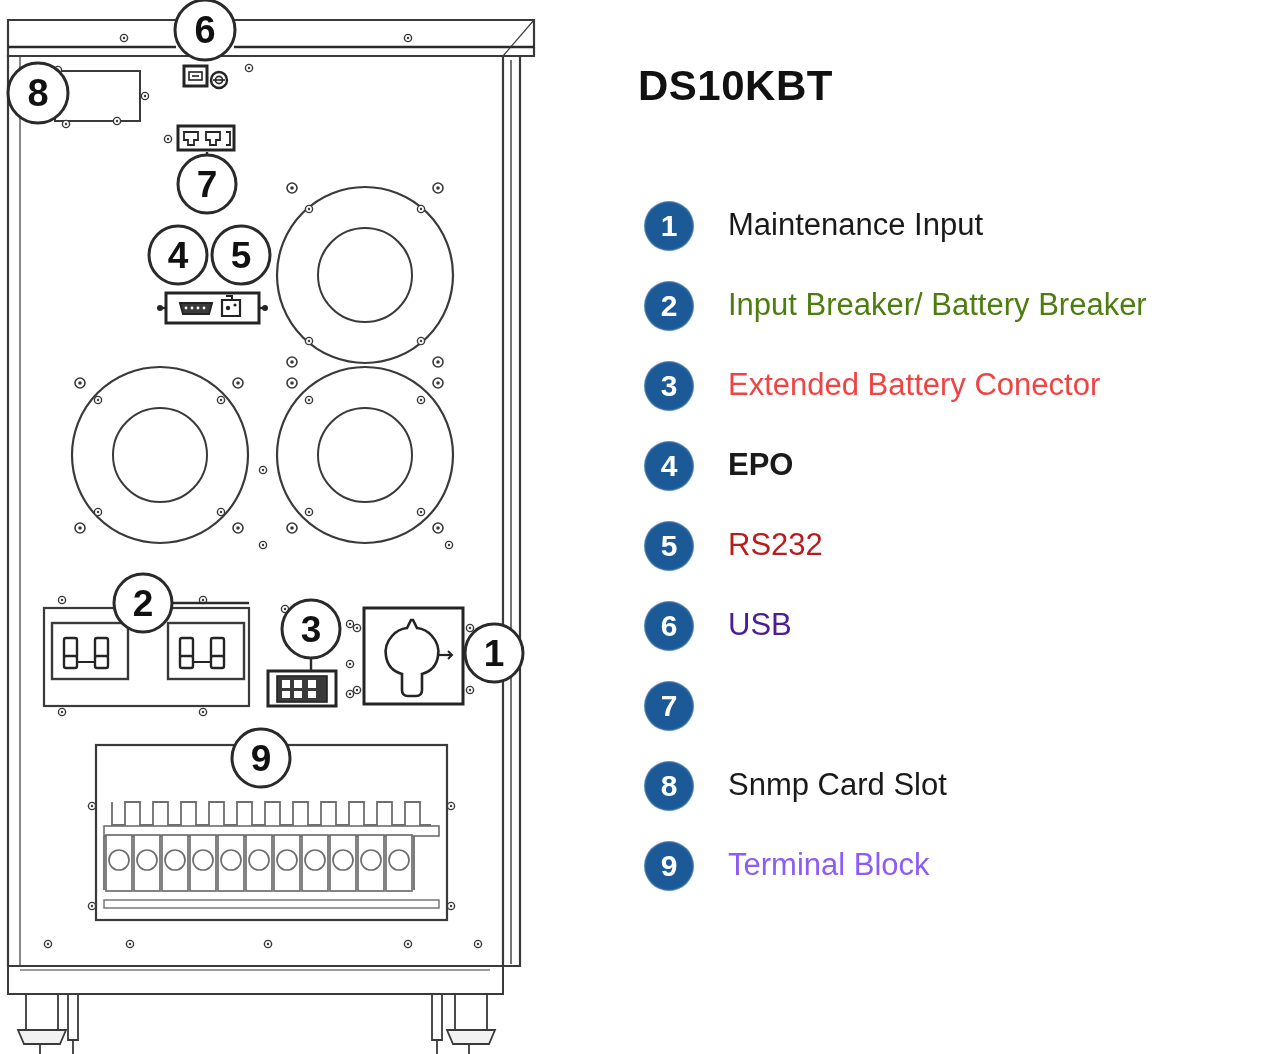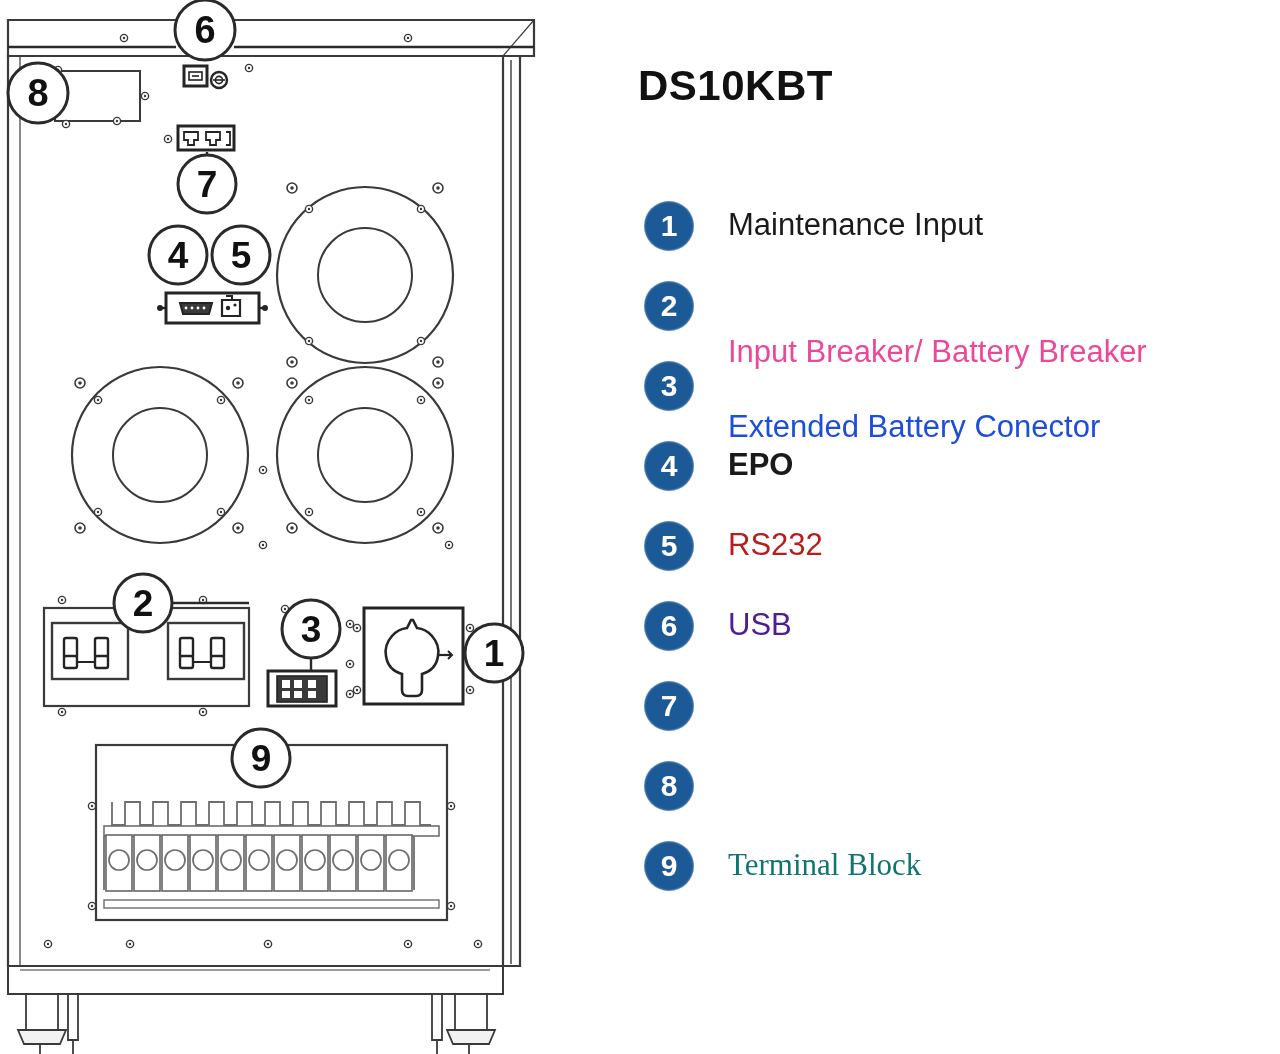--- a/index.html
+++ b/index.html
@@ -422,26 +422,26 @@
 
     <div id="legend-list">
 
       <div class="legend-row">
         <div class="legend-badge" style="background: rgb(27, 90, 150); color: rgb(255, 255, 255);">1</div>
         <div class="legend-label" style="color: rgb(26, 26, 26);">Maintenance Input</div>
       </div>
 
       <div class="legend-row">
         <div class="legend-badge" style="background: rgb(27, 90, 150); color: rgb(255, 255, 255);">2</div>
-        <div class="legend-label" style="color: #ec4899; margin-top: 47px;">Input Breaker/ Battery Breaker</div>
+        <div class="legend-label" style="color: #4d7c0f;">Input Breaker/ Battery Breaker</div>
       </div>
 
       <div class="legend-row">
         <div class="legend-badge" style="background: rgb(27, 90, 150); color: rgb(255, 255, 255);">3</div>
-        <div class="legend-label" style="color: #1d4ed8; margin-top: 42px;">Extended Battery Conector</div>
+        <div class="legend-label" style="color: #ef4444;">Extended Battery Conector</div>
       </div>
 
       <div class="legend-row">
         <div class="legend-badge" style="background: rgb(27, 90, 150); color: rgb(255, 255, 255);">4</div>
         <div class="legend-label" style="color: rgb(26, 26, 26); font-weight: bold;">EPO</div>
       </div>
 
       <div class="legend-row">
         <div class="legend-badge" style="background: rgb(27, 90, 150); color: rgb(255, 255, 255);">5</div>
         <div class="legend-label" style="color: #b91c1c;">RS232</div>
@@ -451,22 +451,23 @@
         <div class="legend-badge" style="background: rgb(27, 90, 150); color: rgb(255, 255, 255);">6</div>
         <div class="legend-label" style="color: #4c1d95;">USB</div>
       </div>
 
       <div class="legend-row">
         <div class="legend-badge" style="background: rgb(27, 90, 150); color: rgb(255, 255, 255);">7</div>
       </div>
 
       <div class="legend-row">
         <div class="legend-badge" style="background: rgb(27, 90, 150); color: rgb(255, 255, 255);">8</div>
+        <div class="legend-label" style="color: rgb(26, 26, 26);">Snmp Card Slot</div>
       </div>
 
       <div class="legend-row">
         <div class="legend-badge" style="background: rgb(27, 90, 150); color: rgb(255, 255, 255);">9</div>
-        <div class="legend-label" style="color: #0f766e; font-family: Liberation Serif, serif;">Terminal Block</div>
+        <div class="legend-label" style="color: #8b5cf6;">Terminal Block</div>
       </div>
 
     </div>
   </div>
 </div>
 
 </body></html>

